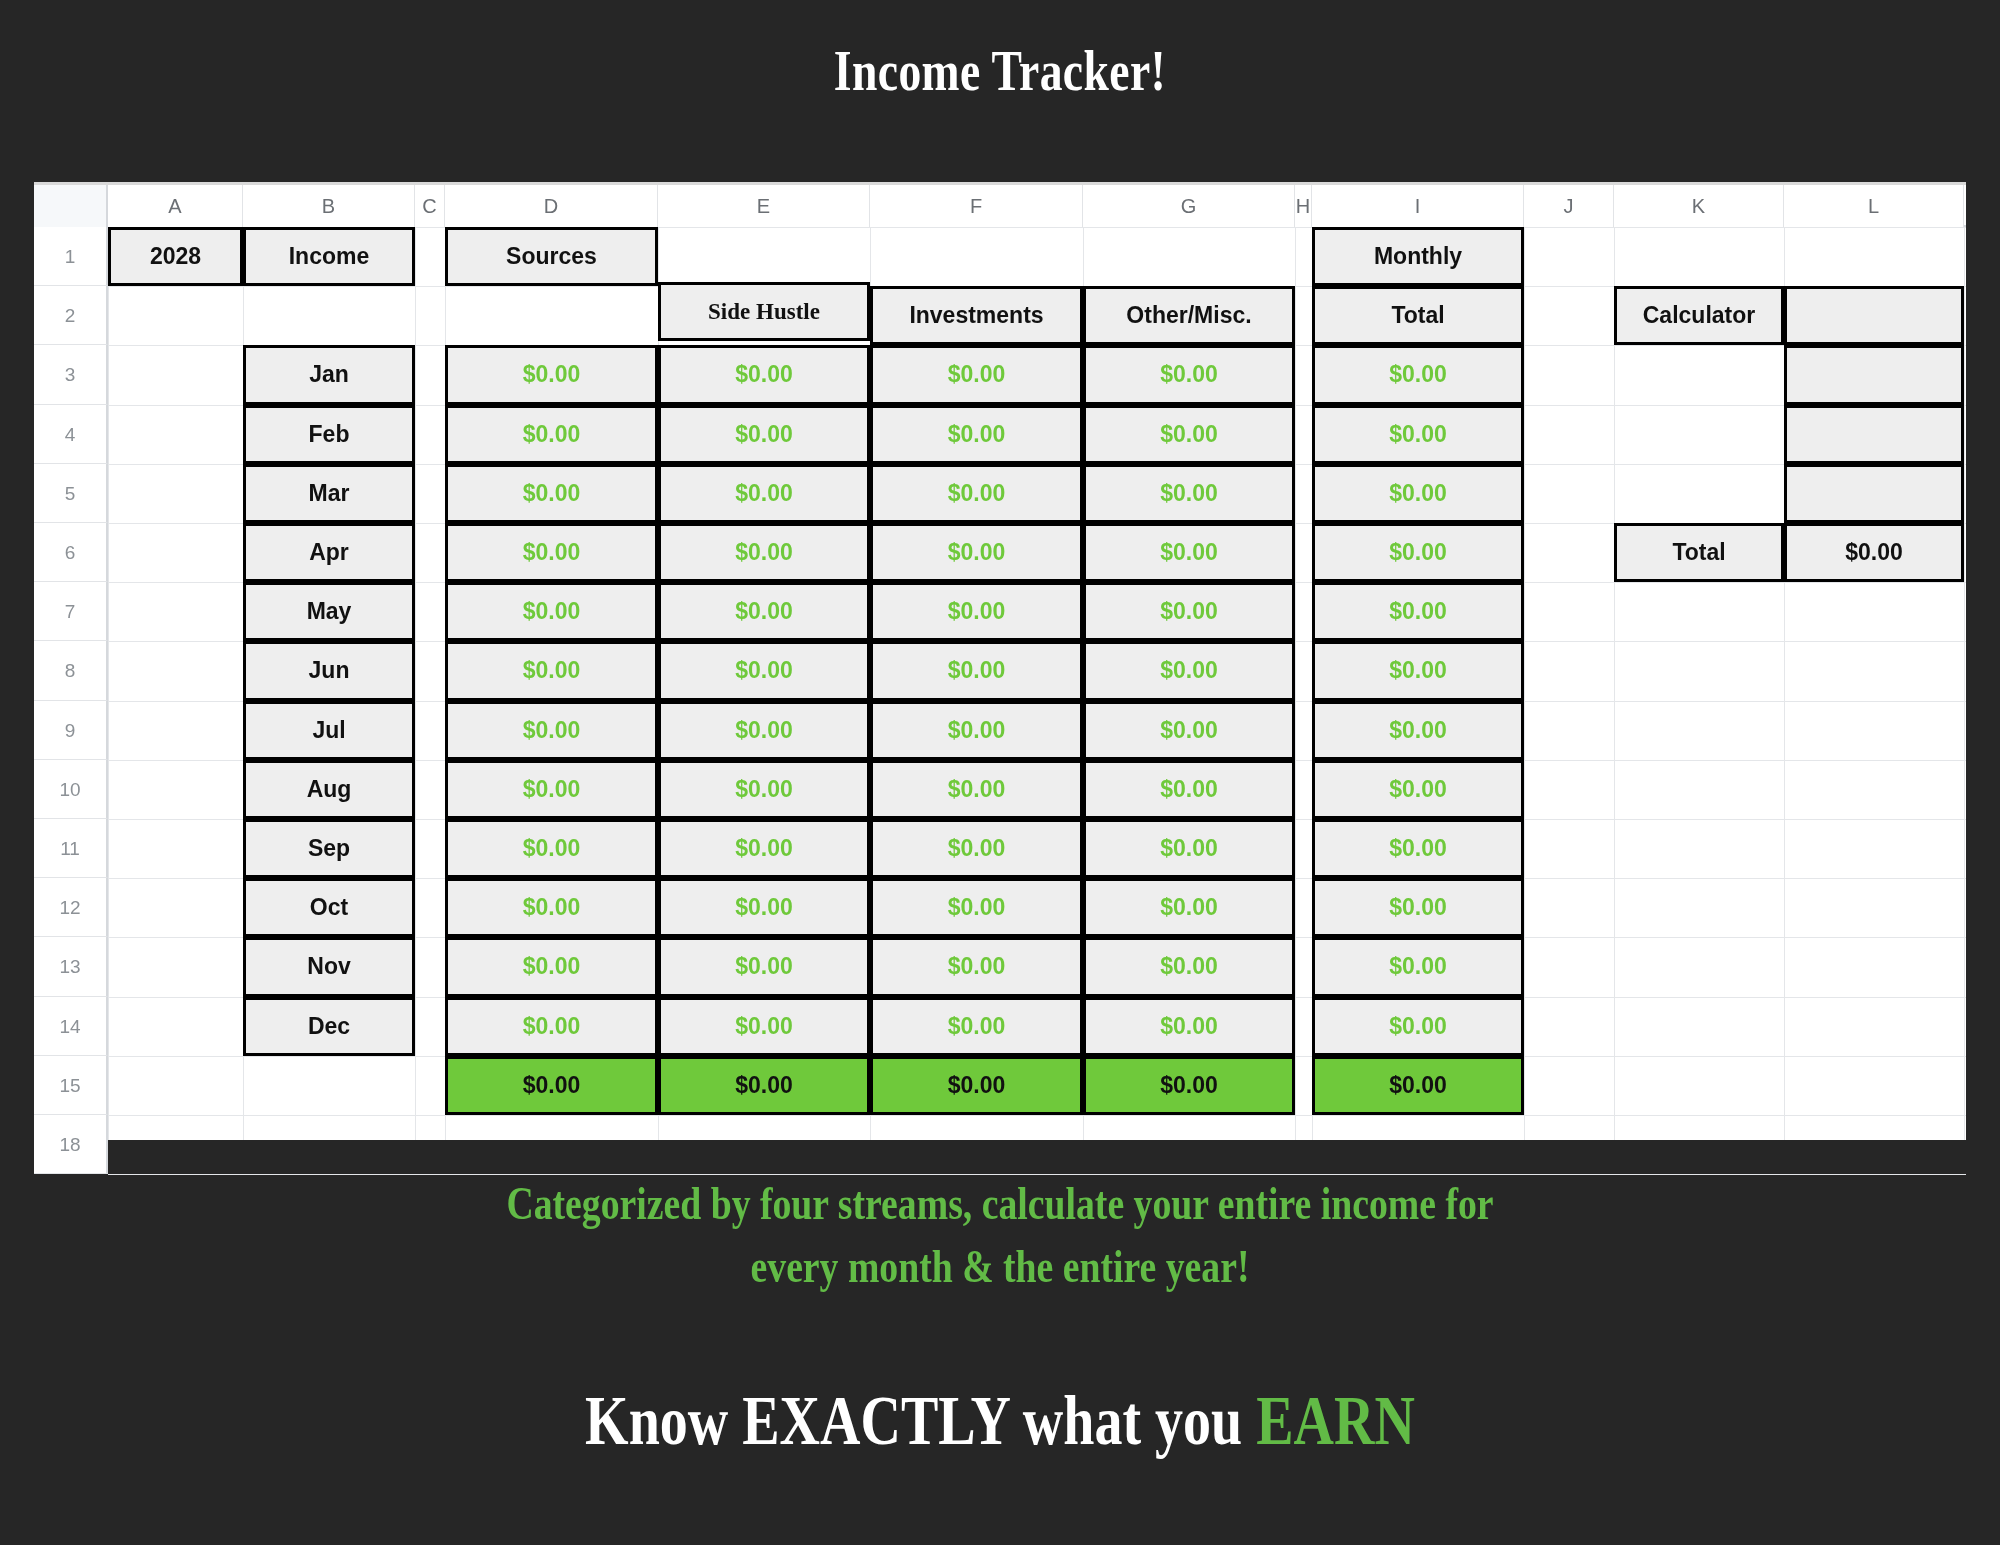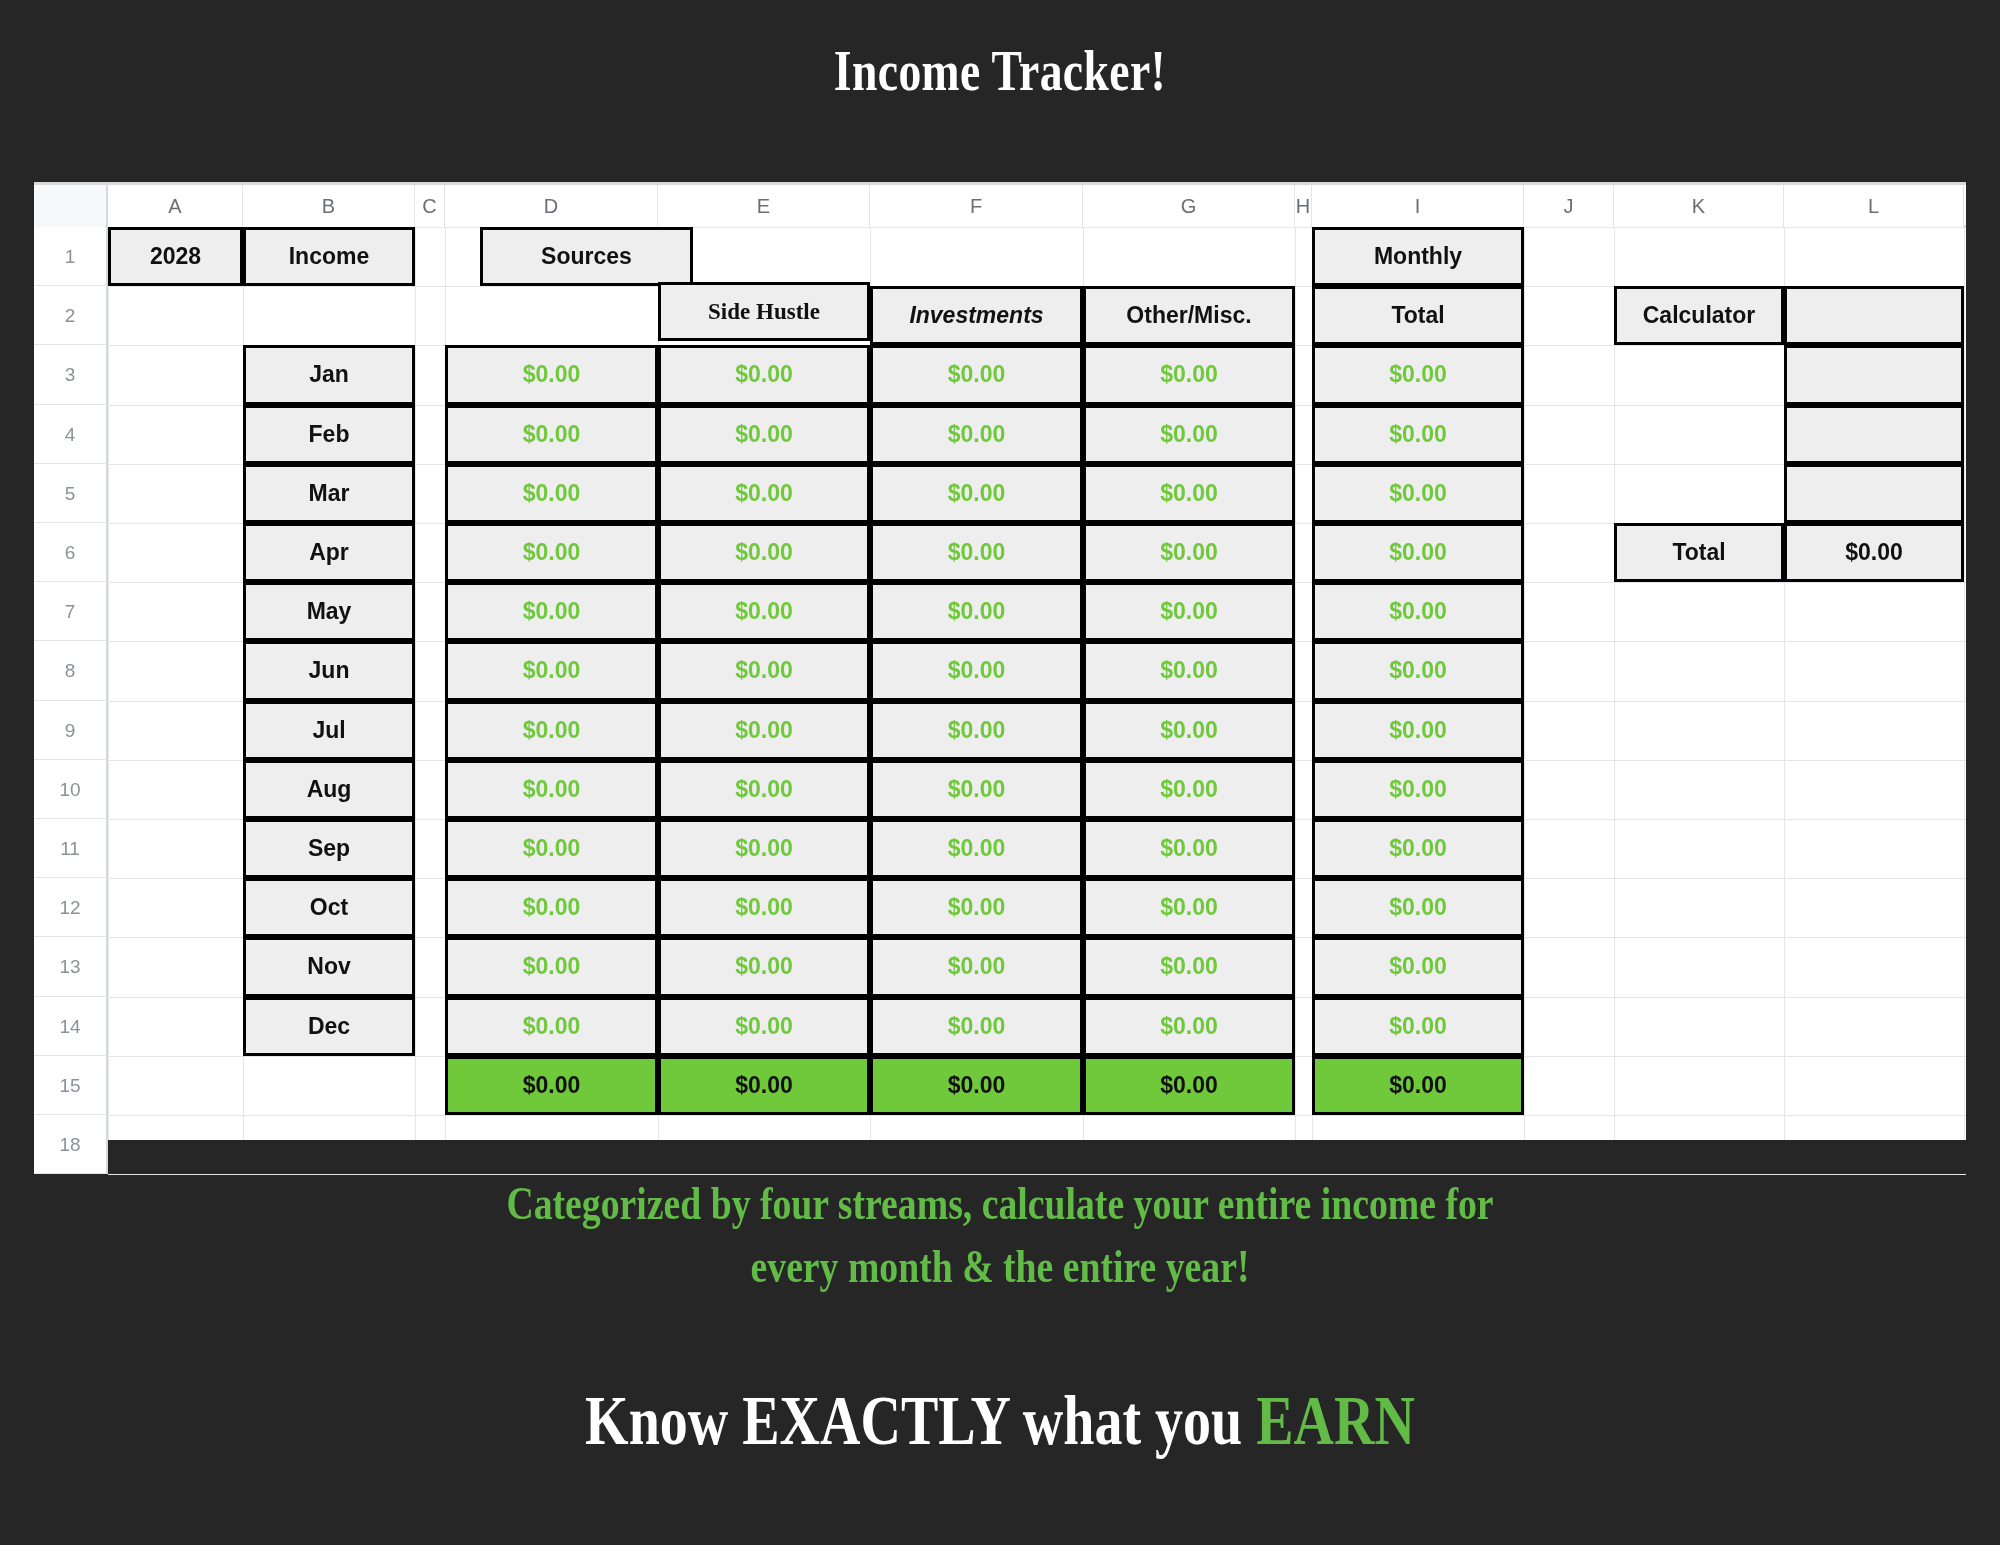--- a/index.html
+++ b/index.html
@@ -231,24 +231,24 @@
       <div class="rowhead" style="top: 515.6px; height: 59.2px; line-height: 59.2px;">9</div>
       <div class="rowhead" style="top: 574.8px; height: 59.2px; line-height: 59.2px;">10</div>
       <div class="rowhead" style="top: 634px; height: 59.2px; line-height: 59.2px;">11</div>
       <div class="rowhead" style="top: 693.2px; height: 59.2px; line-height: 59.2px;">12</div>
       <div class="rowhead" style="top: 752.4px; height: 59.2px; line-height: 59.2px;">13</div>
       <div class="rowhead" style="top: 811.6px; height: 59.2px; line-height: 59.2px;">14</div>
       <div class="rowhead" style="top: 870.8px; height: 59.2px; line-height: 59.2px;">15</div>
       <div class="rowhead" style="top: 930px; height: 59.2px; line-height: 59.2px;">18</div>
       <div class="cell" style="left: 74px; width: 135px; top: 42px; height: 59.2px;">2028</div>
       <div class="cell" style="left: 209px; width: 172px; top: 42px; height: 59.2px;">Income</div>
-      <div class="cell" style="left: 411px; width: 213px; top: 42px; height: 59.2px; margin-left: 35px;">Sources</div>
+      <div class="cell" style="left: 411px; width: 213px; top: 42px; height: 59.2px;">Sources</div>
       <div class="cell" style="left: 1278px; width: 212px; top: 42px; height: 59.2px;">Monthly</div>
       <div class="cell" style="left: 624px; width: 212px; top: 97px; height: 59.2px; font-family: Liberation Serif, serif;">Side Hustle</div>
-      <div class="cell" style="left: 836px; width: 213px; top: 101.2px; height: 59.2px; font-style: italic;">Investments</div>
+      <div class="cell" style="left: 836px; width: 213px; top: 101.2px; height: 59.2px;">Investments</div>
       <div class="cell" style="left: 1049px; width: 212px; top: 101.2px; height: 59.2px;">Other/Misc.</div>
       <div class="cell" style="left: 1278px; width: 212px; top: 101.2px; height: 59.2px;">Total</div>
       <div class="cell" style="left: 1580px; width: 170px; top: 101.2px; height: 59.2px;">Calculator</div>
       <div class="cell blank" style="left: 1750px; width: 180px; top: 101.2px; height: 59.2px;"></div>
       <div class="cell blank" style="left: 1750px; width: 180px; top: 160.4px; height: 59.2px;"></div>
       <div class="cell blank" style="left: 1750px; width: 180px; top: 219.6px; height: 59.2px;"></div>
       <div class="cell blank" style="left: 1750px; width: 180px; top: 278.8px; height: 59.2px;"></div>
       <div class="cell" style="left: 1580px; width: 170px; top: 338px; height: 59.2px;">Total</div>
       <div class="cell" style="left: 1750px; width: 180px; top: 338px; height: 59.2px;">$0.00</div>
       <div class="cell" style="left: 209px; width: 172px; top: 160.4px; height: 59.2px;">Jan</div>

